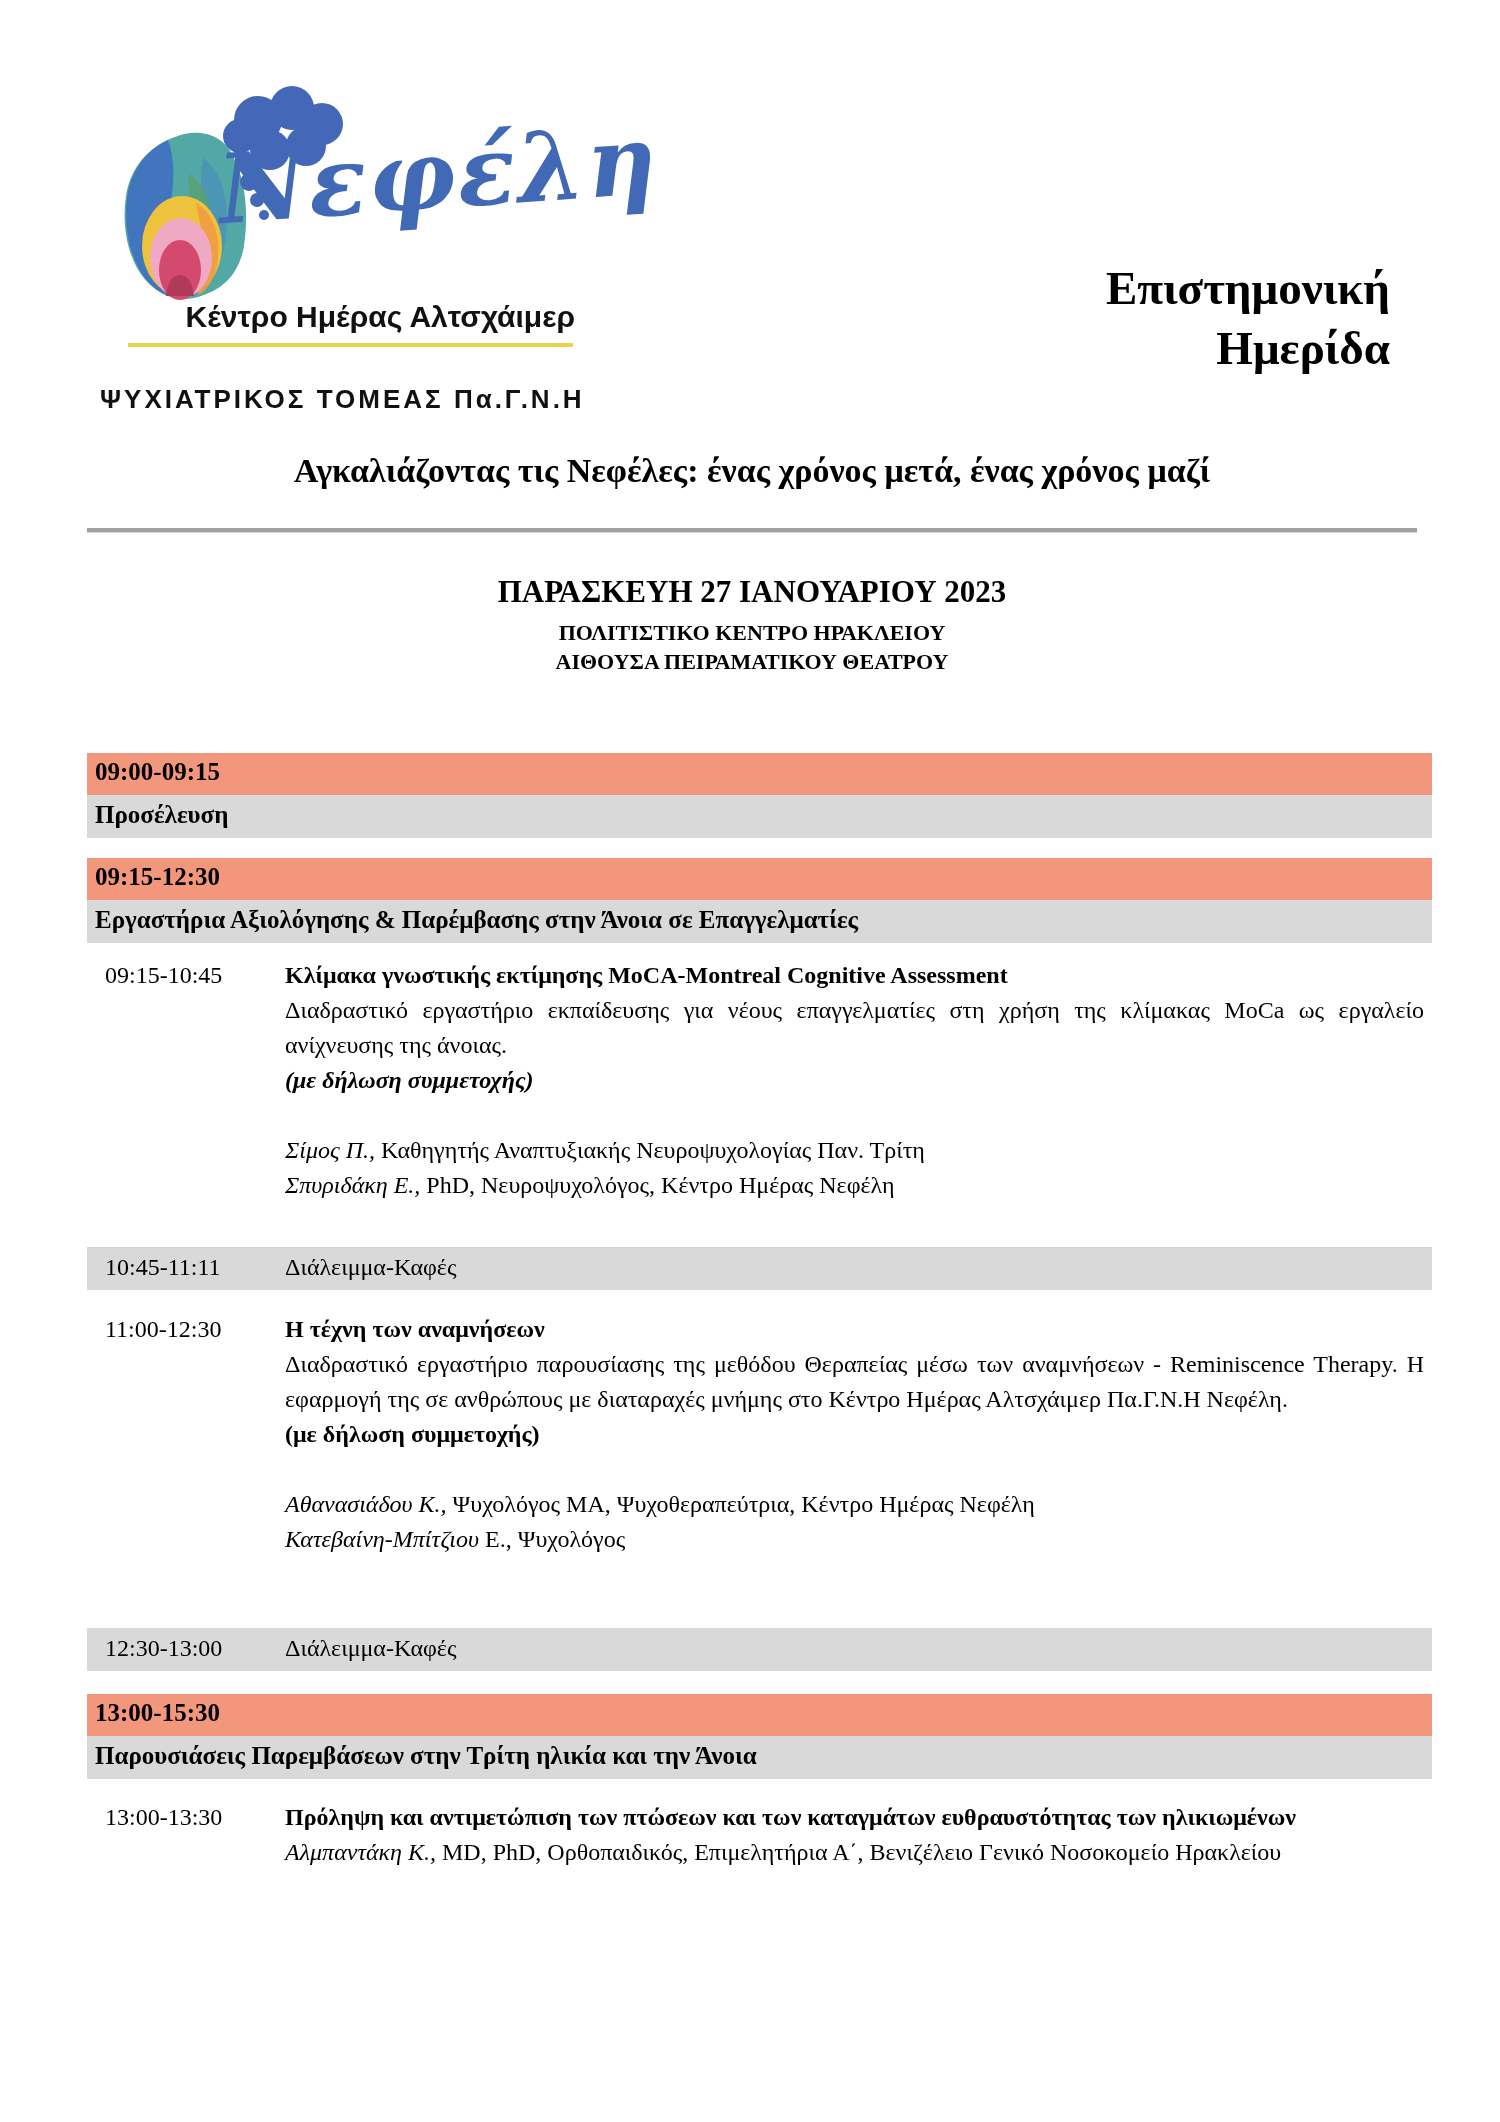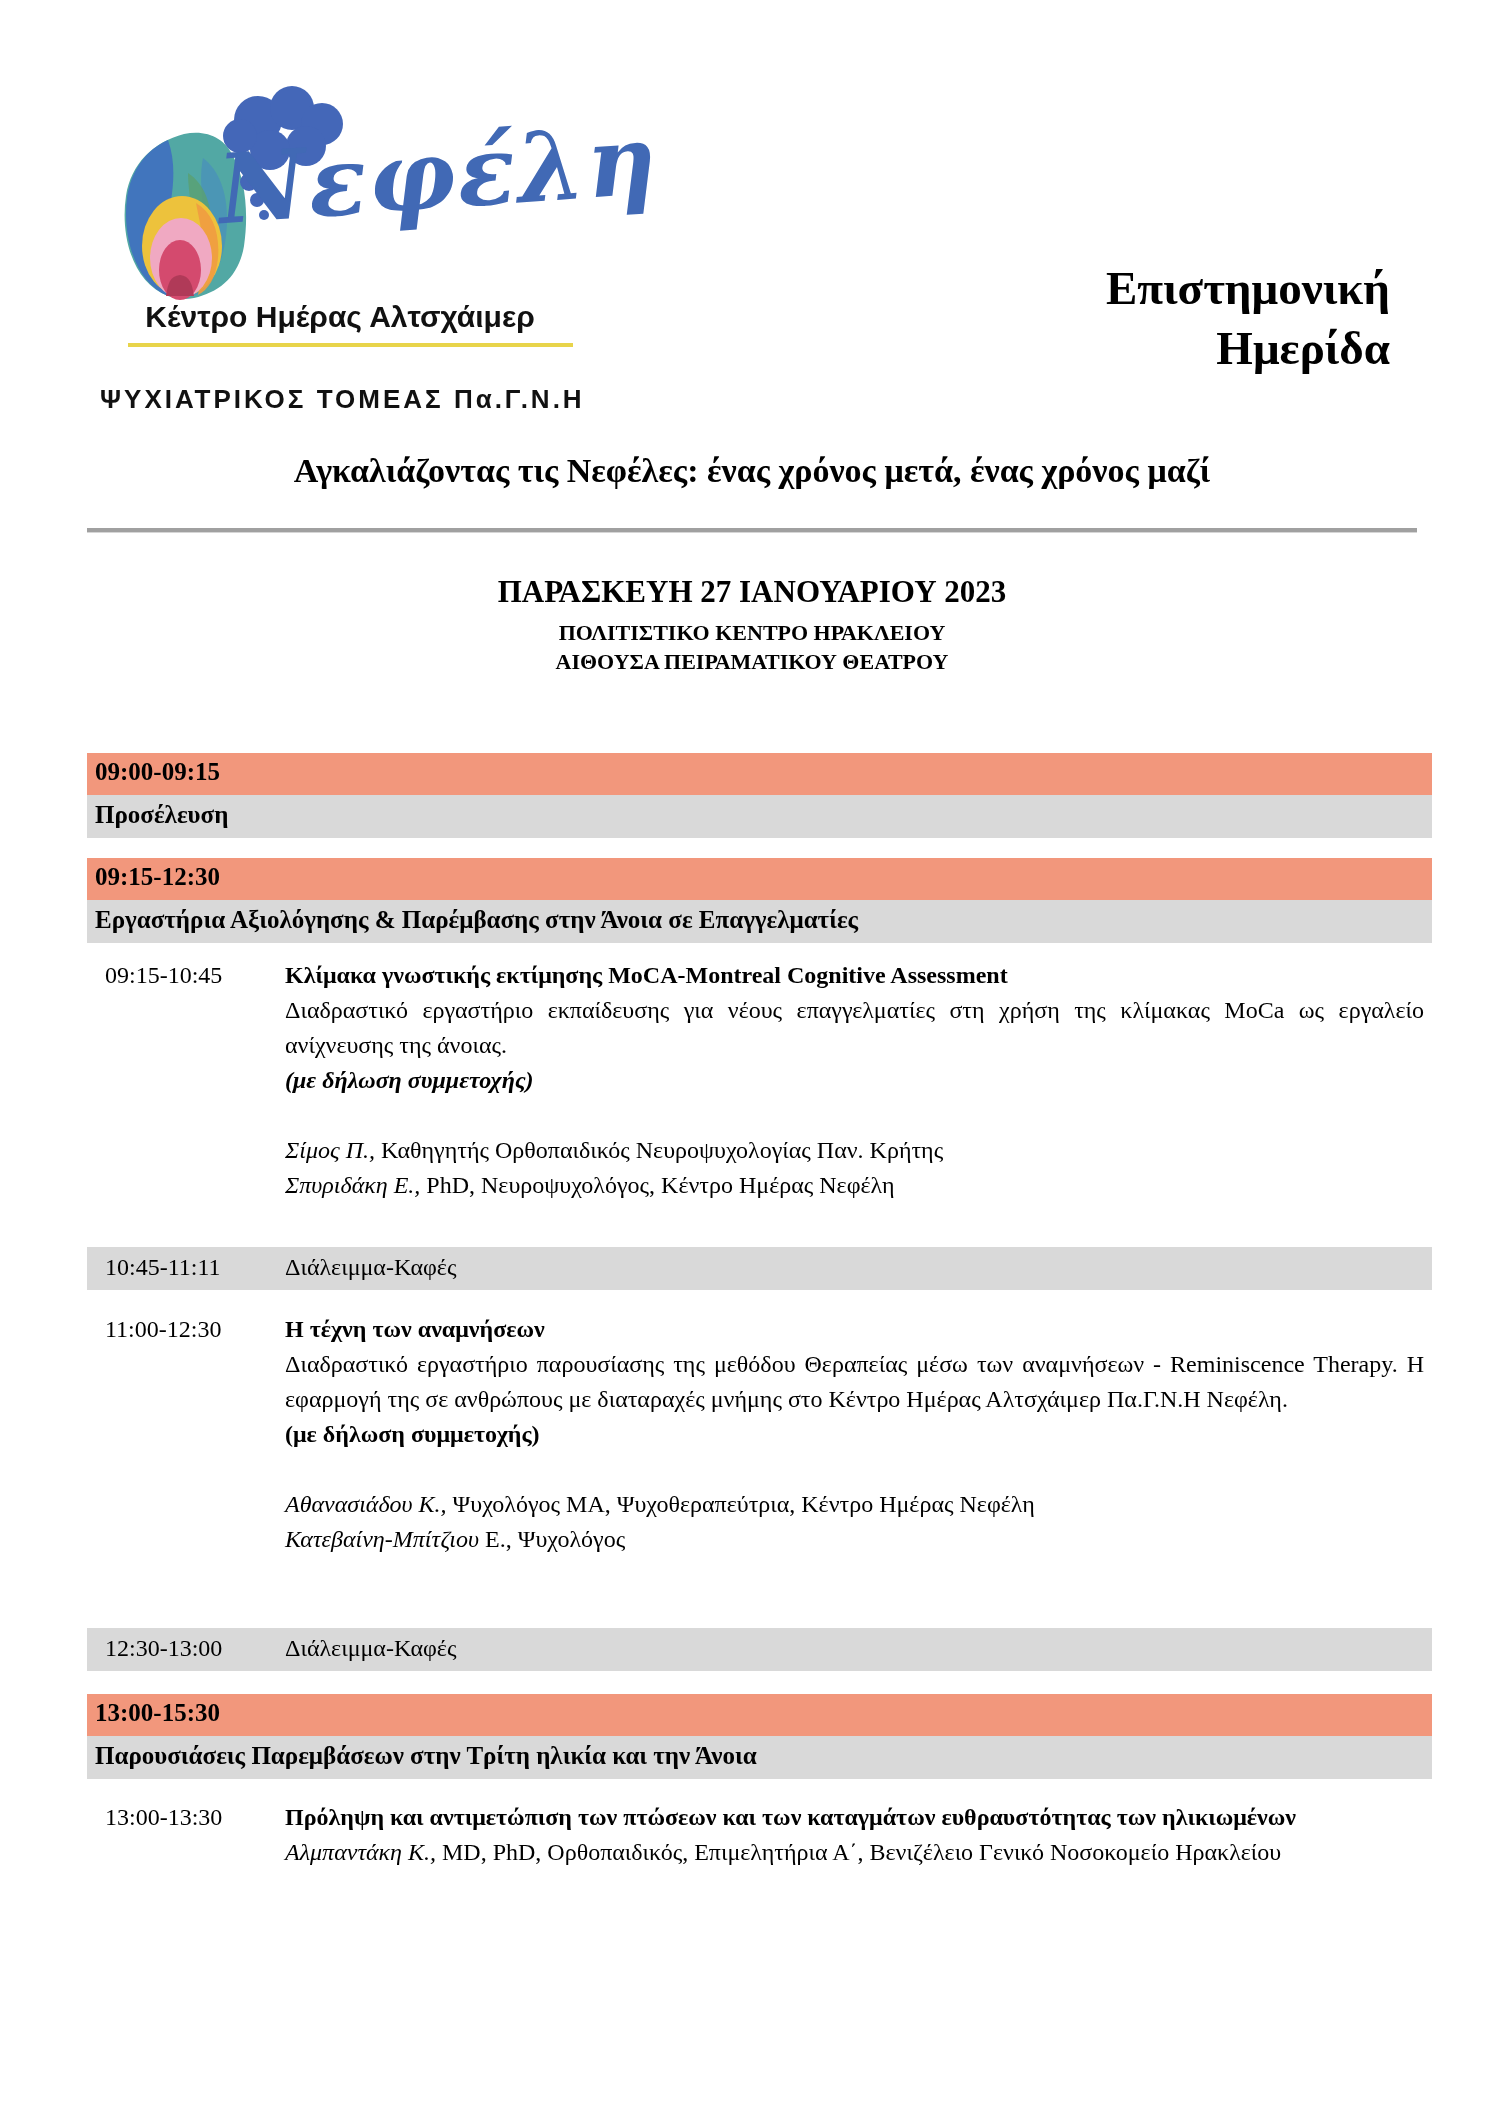--- a/index.html
+++ b/index.html
@@ -17,21 +17,21 @@
     position:absolute;left:218px;top:118px;
     font-family:"DejaVu Serif", serif;
     font-style:italic;font-weight:bold;
     font-size:96px;color:#4169b5;
     transform:rotate(-4deg);
     letter-spacing:2px;
     white-space:nowrap;
   }
   .logo-subtitle{
     position:absolute;left:105px;top:300px;width:470px;
-    text-align:center;
+    text-align:right;
     font-family:"Liberation Sans", sans-serif;
     font-weight:bold;font-size:30px;color:#111;
   }
   .logo-underline{
     position:absolute;left:128px;top:343px;width:445px;height:4px;
     background:#e8d44a;
   }
   .logo-department{
     position:absolute;left:100px;top:352px;width:480px;
     text-align:center;
@@ -139,21 +139,21 @@
   <div class="band band-orange" style="top:858px">09:15-12:30</div>
   <div class="band band-gray" style="top:900px">Εργαστήρια Αξιολόγησης &amp; Παρέμβασης στην Άνοια σε Επαγγελματίες</div>
 
   <div class="session" style="top:958px">
     <span class="time">09:15-10:45</span>
     <div class="body">
       <div class="s-title">Κλίμακα γνωστικής εκτίμησης MoCA-Montreal Cognitive Assessment</div>
       <div class="s-desc">Διαδραστικό εργαστήριο εκπαίδευσης για νέους επαγγελματίες στη χρήση της κλίμακας MoCa ως εργαλείο ανίχνευσης της άνοιας.</div>
       <div class="s-note-italic">(με δήλωση συμμετοχής)</div>
       <div class="spacer"></div>
-      <div><span class="speaker-name">Σίμος Π.,</span><span> Καθηγητής Ορθοπαιδικός Νευροψυχολογίας Παν. Κρήτης</span></div>
+      <div><span class="speaker-name">Σίμος Π.,</span><span> Καθηγητής Αναπτυξιακής Νευροψυχολογίας Παν. Τρίτη</span></div>
       <div><span class="speaker-name">Σπυριδάκη Ε.,</span><span> PhD, Νευροψυχολόγος, Κέντρο Ημέρας Νεφέλη</span></div>
     </div>
   </div>
 
   <div class="band band-break" style="top:1247px">
     <span class="break-time">10:45-11:11</span>
     <span class="break-label">Διάλειμμα-Καφές</span>
   </div>
 
   <div class="session" style="top:1312px">

